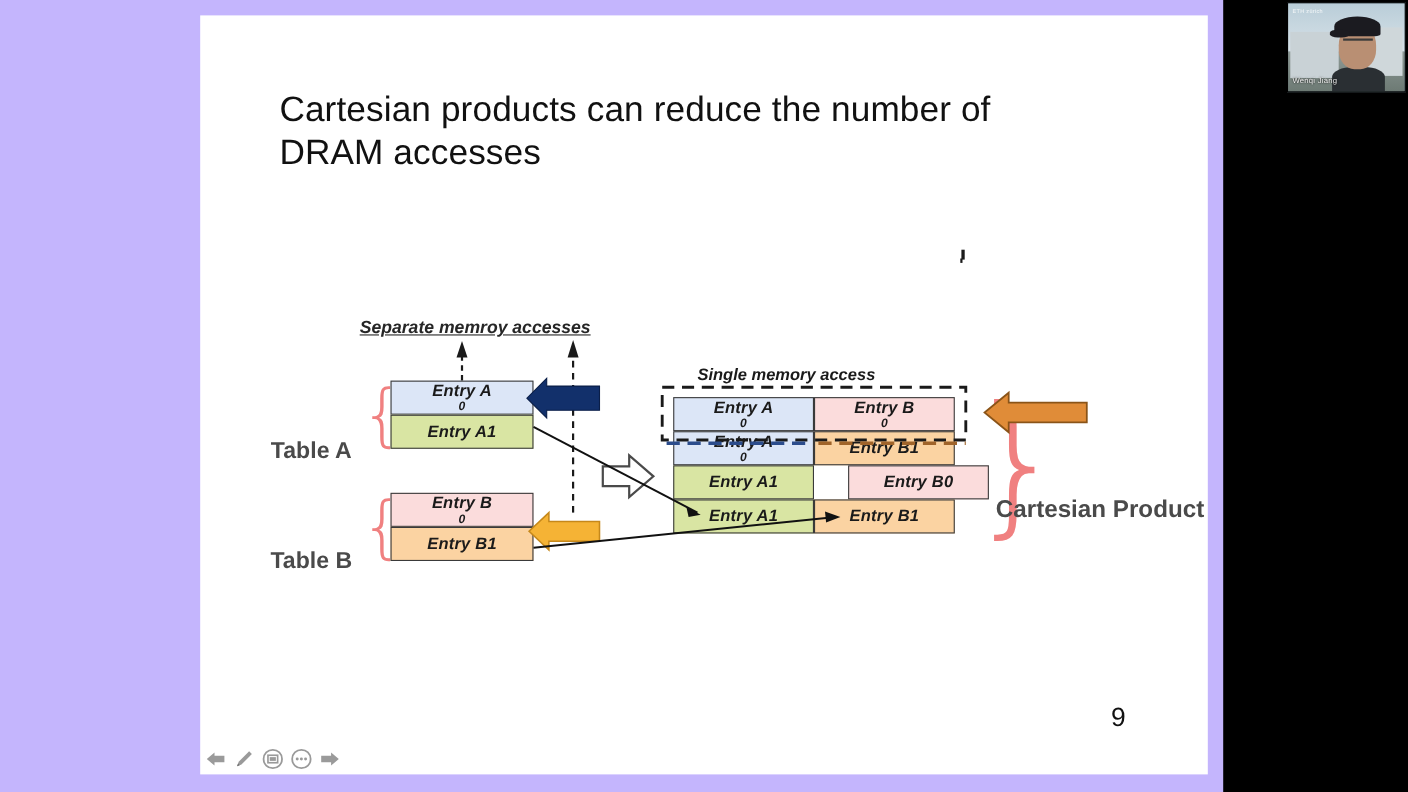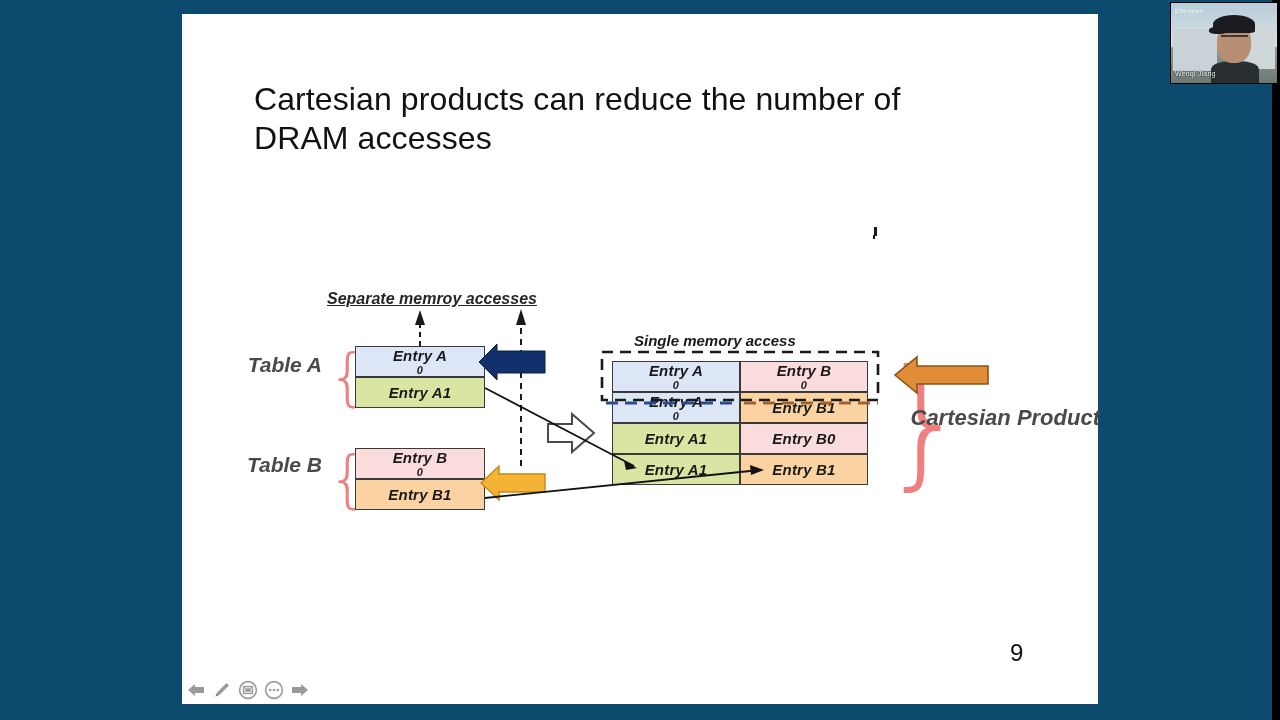--- a/index.html
+++ b/index.html
@@ -2,21 +2,21 @@
 <html><head>
 <meta charset="utf-8">
 <style>
   html, body {
     margin: 0; padding: 0;
     background: #000;
     width: 1280px; height: 720px;
     overflow: hidden;
     font-family: "Liberation Sans", sans-serif;
   }
-  #root { position: relative; width: 1272px; height: 720px; background: #0c4a6e; }
+  #root { position: relative; width: 1112px; height: 720px; background: #c4b5fd; }
 
   
   #slide {
     position: absolute;
     left: 182px; top: 14px;
     width: 916px; height: 690px;
     background: #ffffff;
   }
 
   
@@ -58,25 +58,25 @@
     align-items: center;
     justify-content: center;
     font-size: 15px;
     letter-spacing: 0.2px;
     flex-direction: column;
   }
   .cell sub { font-size: 11px; vertical-align: -3px; font-style: italic;}
   .tbl-label {
     position: absolute;
     font-weight: bold;
-    font-style: italic;
     color: #4a4a4a;
     font-size: 21px;
-    text-align: right;
+    text-align: center;
     line-height: 1.25;
+    margin-top: 45px;
   }
   .brace {
     position: absolute;
     color: #F08080;
     font-weight: 300;
     font-family: "DejaVu Sans", sans-serif;
     line-height: 1;
     user-select: none;
   }
 
@@ -182,21 +182,21 @@
       <span>Entry A</span>
         <sub>0</sub>
     </div>
     <div class="cell" style="left:558px; top:378px; width:128px; height:31px; background:#FBD3A2;">
       <span>Entry B1</span>
     </div>
 
     <div class="cell" style="left:430px; top:409px; width:128px; height:31px; background:#D9E5A3;">
       <span>Entry A1</span>
     </div>
-    <div class="cell" style="left:558px; top:409px; width:128px; height:31px; background:#FBDCDC;">
+    <div class="cell" style="left:589px; top:409px; width:128px; height:31px; background:#FBDCDC;">
       <span>Entry B0</span>
     </div>
 
     <div class="cell" style="left:430px; top:440px; width:128px; height:31px; background:#D9E5A3;">
       <span>Entry A1</span>
     </div>
     <div class="cell" style="left:558px; top:440px; width:128px; height:31px; background:#FBD3A2;">
       <span>Entry B1</span>
     </div>
 

